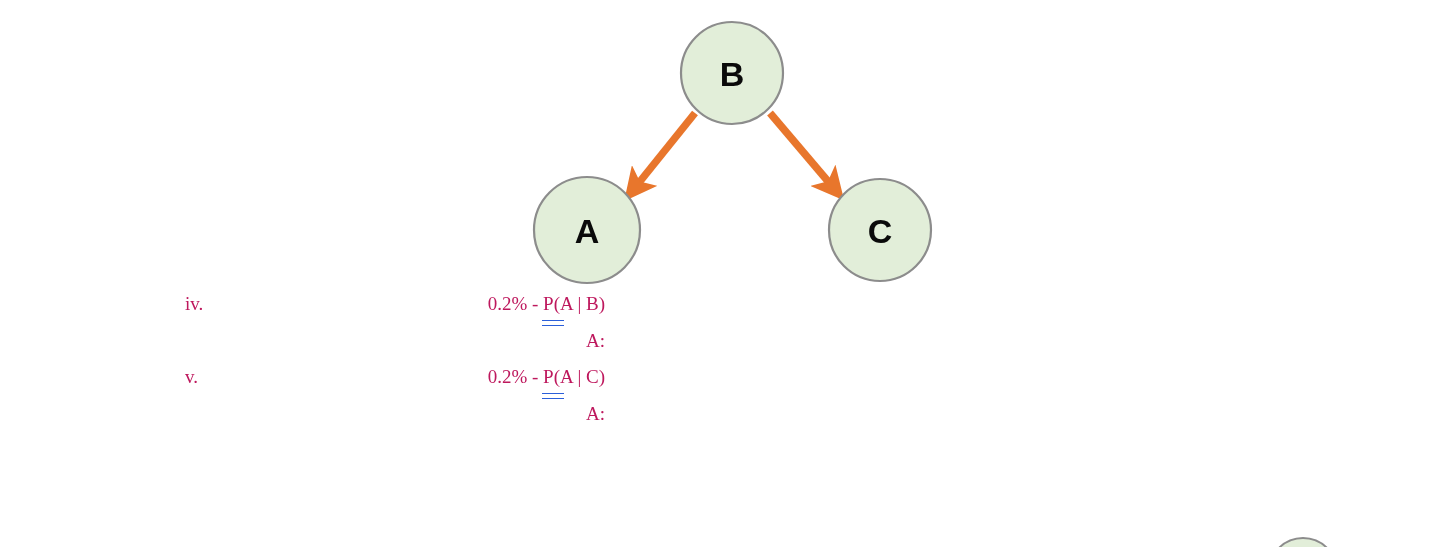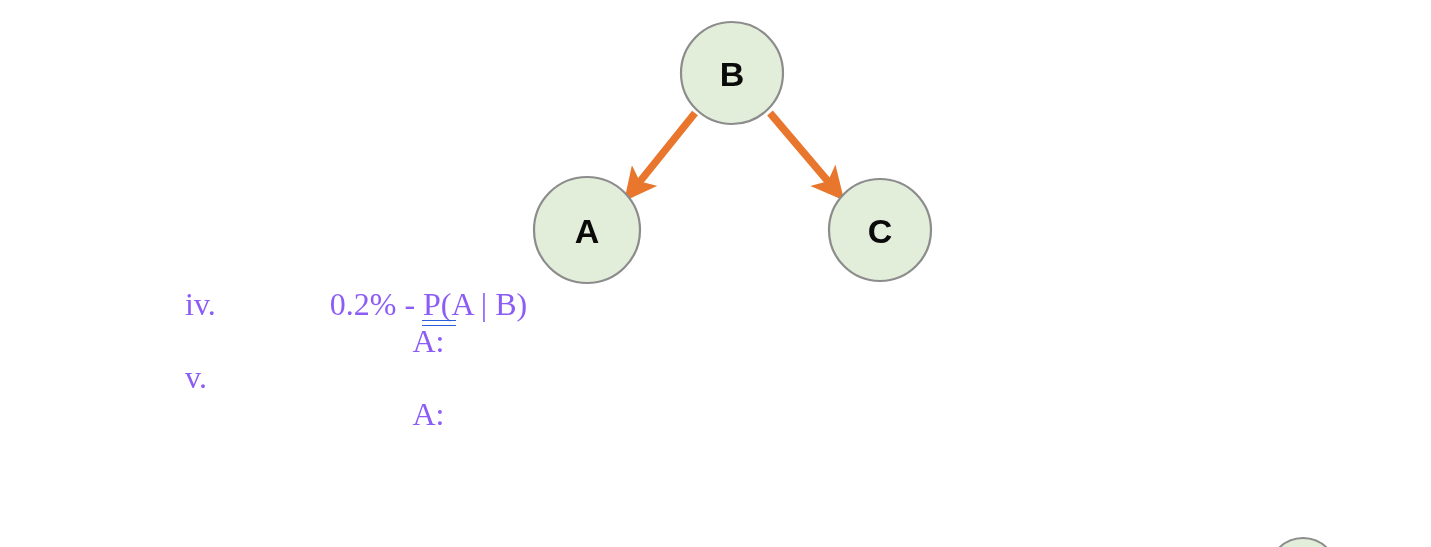--- a/index.html
+++ b/index.html
@@ -37,38 +37,38 @@
     text-anchor: middle;
   }
 
   
   #question-list {
     position: absolute;
     left: 185px;
     top: 286px;
     width: 420px;
     font-family: "Liberation Serif", "DejaVu Serif", serif;
-    font-size: 32px;
+    font-size: 19px;
     line-height: 36.5px;
-    color: #8b5cf6;
+    color: #be185d;
     white-space: nowrap;
   }
   .q-row {
     display: flex;
     align-items: baseline;
     height: 36.5px;
   }
   .q-marker {
     width: 67px;
     flex: 0 0 67px;
     text-align: left;
   }
   .q-body {
     flex: 1 1 auto;
-    text-align: center;
+    text-align: right;
   }
   
   .grammar-underline {
     position: relative;
     display: inline-block;
   }
   .grammar-underline::after {
     content: "";
     position: absolute;
     left: -1px;
@@ -131,20 +131,21 @@
     <span class="q-body"><span>0.2% - </span><span class="grammar-underline">P(</span><span>A | B)</span></span>
   </div>
 
   <div class="q-row">
     <span class="q-marker"></span>
     <span class="q-body"><span>A:</span><span></span></span>
   </div>
 
   <div class="q-row">
     <span class="q-marker">v.</span>
+    <span class="q-body"><span>0.2% - </span><span class="grammar-underline">P(</span><span>A | C)</span></span>
   </div>
 
   <div class="q-row">
     <span class="q-marker"></span>
     <span class="q-body"><span>A:</span><span></span></span>
   </div>
 
 
 </div>
 

